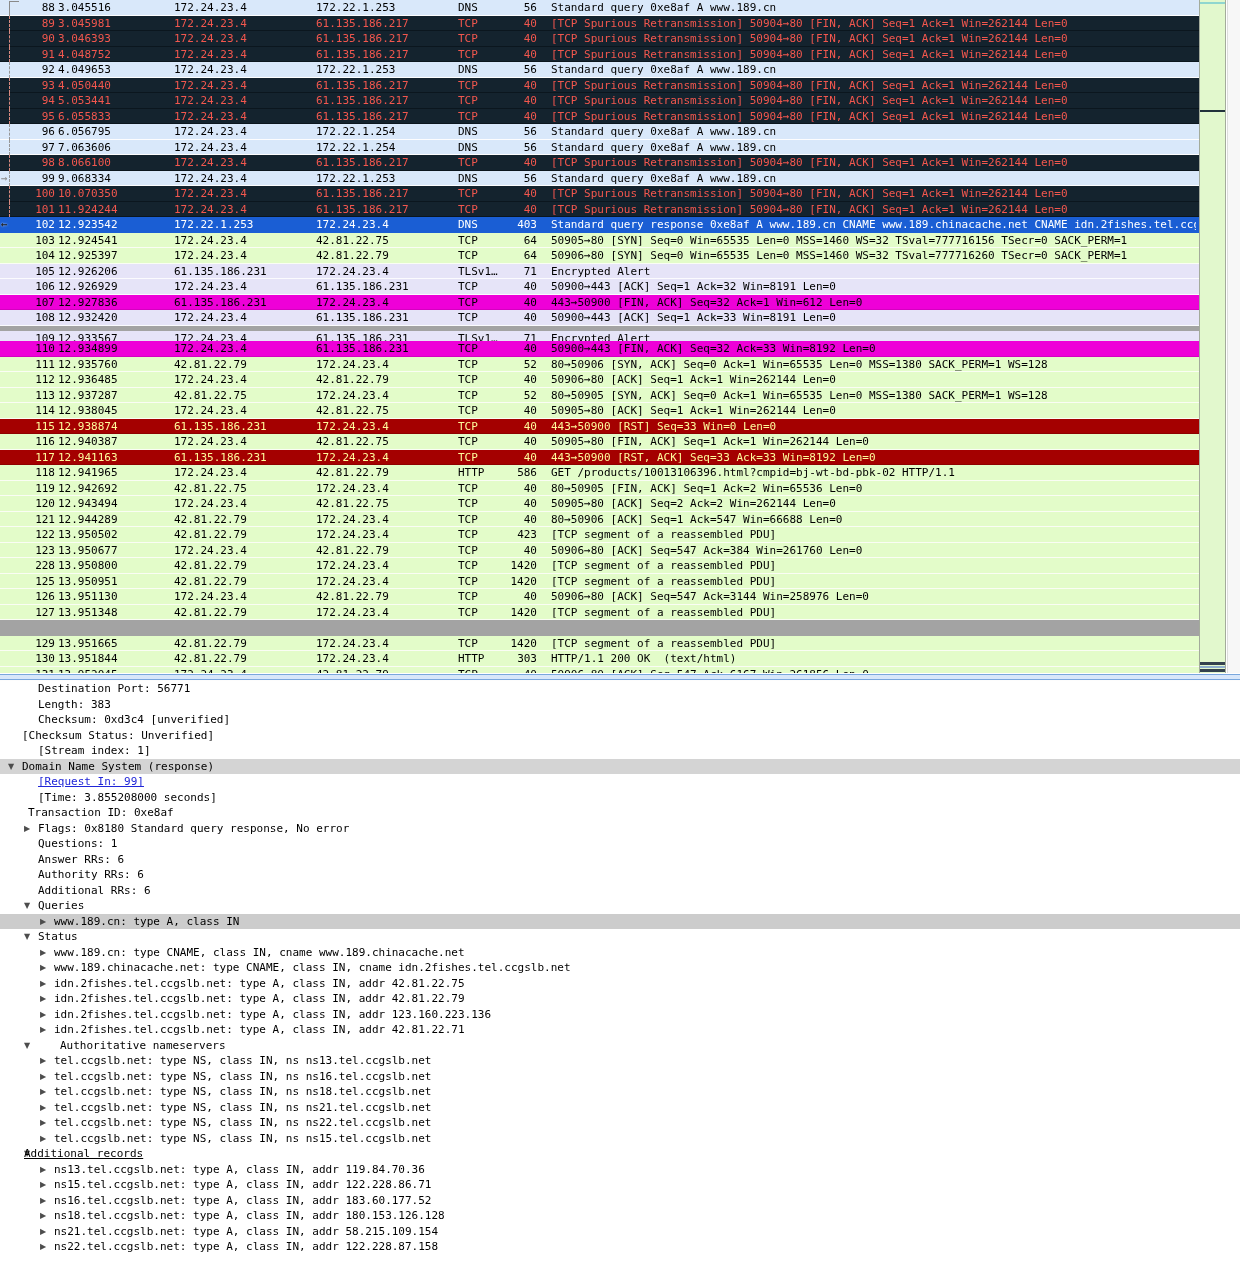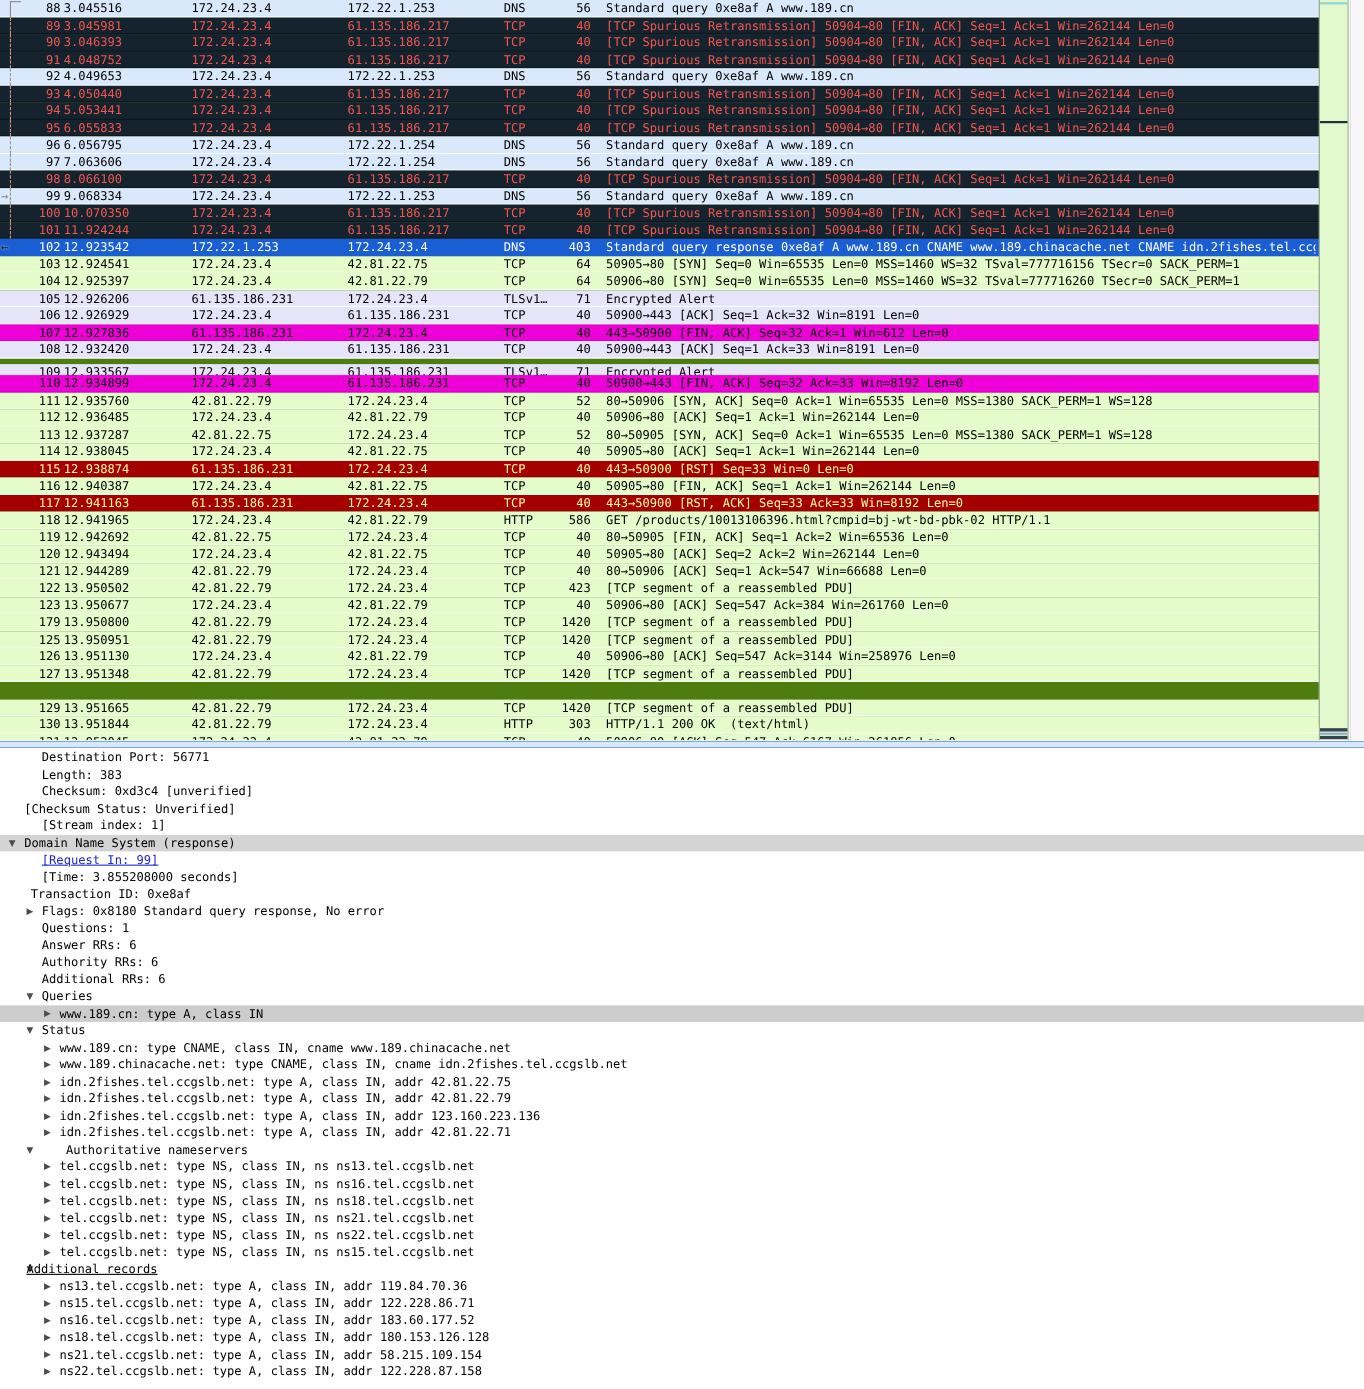--- a/index.html
+++ b/index.html
@@ -2,21 +2,21 @@
 <html><head>
 <meta charset="utf-8">
 <style>
   html,body{margin:0;padding:0}
   body{
     width:1240px;height:1263px;overflow:hidden;background:#ffffff;
     font-family:"DejaVu Sans Mono","Liberation Mono",monospace;
     font-size:11px;color:#000;
   }
   
-  #packet-list{position:absolute;left:0;top:0;width:1199px;height:673px;overflow:hidden;background:#4d7c0f}
+  #packet-list{position:absolute;left:0;top:0;width:1199px;height:673px;overflow:hidden;background:#a3a3a3}
   .prow{position:absolute;left:0;width:1199px;height:15.5px;line-height:15.5px;white-space:nowrap;cursor:default}
   .cell{position:absolute;top:0;height:15.5px;line-height:15.5px;white-space:pre}
   .c-no{left:18px;width:37px;text-align:right}
   .c-time{left:58px}
   .c-src{left:174px}
   .c-dst{left:316px}
   .c-proto{left:458px}
   .c-len{left:468px;width:69px;text-align:right}
   .c-info{left:551px;width:645px;overflow:hidden}
   .gut-dash{position:absolute;left:9px;top:0;height:100%;border-left:1px dashed #969696}
@@ -379,21 +379,21 @@
       <div class="prow" style="top: 542.5px; background: rgb(227, 252, 201); color: rgb(0, 0, 0); box-shadow: rgb(250, 253, 244) 0px -1px 0px inset;">
         <span class="cell c-no">123</span>
         <span class="cell c-time">13.950677</span>
         <span class="cell c-src">172.24.23.4</span>
         <span class="cell c-dst">42.81.22.79</span>
         <span class="cell c-proto">TCP</span>
         <span class="cell c-len">40</span>
         <span class="cell c-info">50906→80 [ACK] Seq=547 Ack=384 Win=261760 Len=0</span>
       </div>
       <div class="prow" style="top: 558px; background: rgb(227, 252, 201); color: rgb(0, 0, 0); box-shadow: rgb(250, 253, 244) 0px -1px 0px inset;">
-        <span class="cell c-no">179</span>
+        <span class="cell c-no">228</span>
         <span class="cell c-time">13.950800</span>
         <span class="cell c-src">42.81.22.79</span>
         <span class="cell c-dst">172.24.23.4</span>
         <span class="cell c-proto">TCP</span>
         <span class="cell c-len">1420</span>
         <span class="cell c-info">[TCP segment of a reassembled PDU]</span>
       </div>
       <div class="prow" style="top: 573.5px; background: rgb(227, 252, 201); color: rgb(0, 0, 0); box-shadow: rgb(250, 253, 244) 0px -1px 0px inset;">
         <span class="cell c-no">125</span>
         <span class="cell c-time">13.950951</span>

